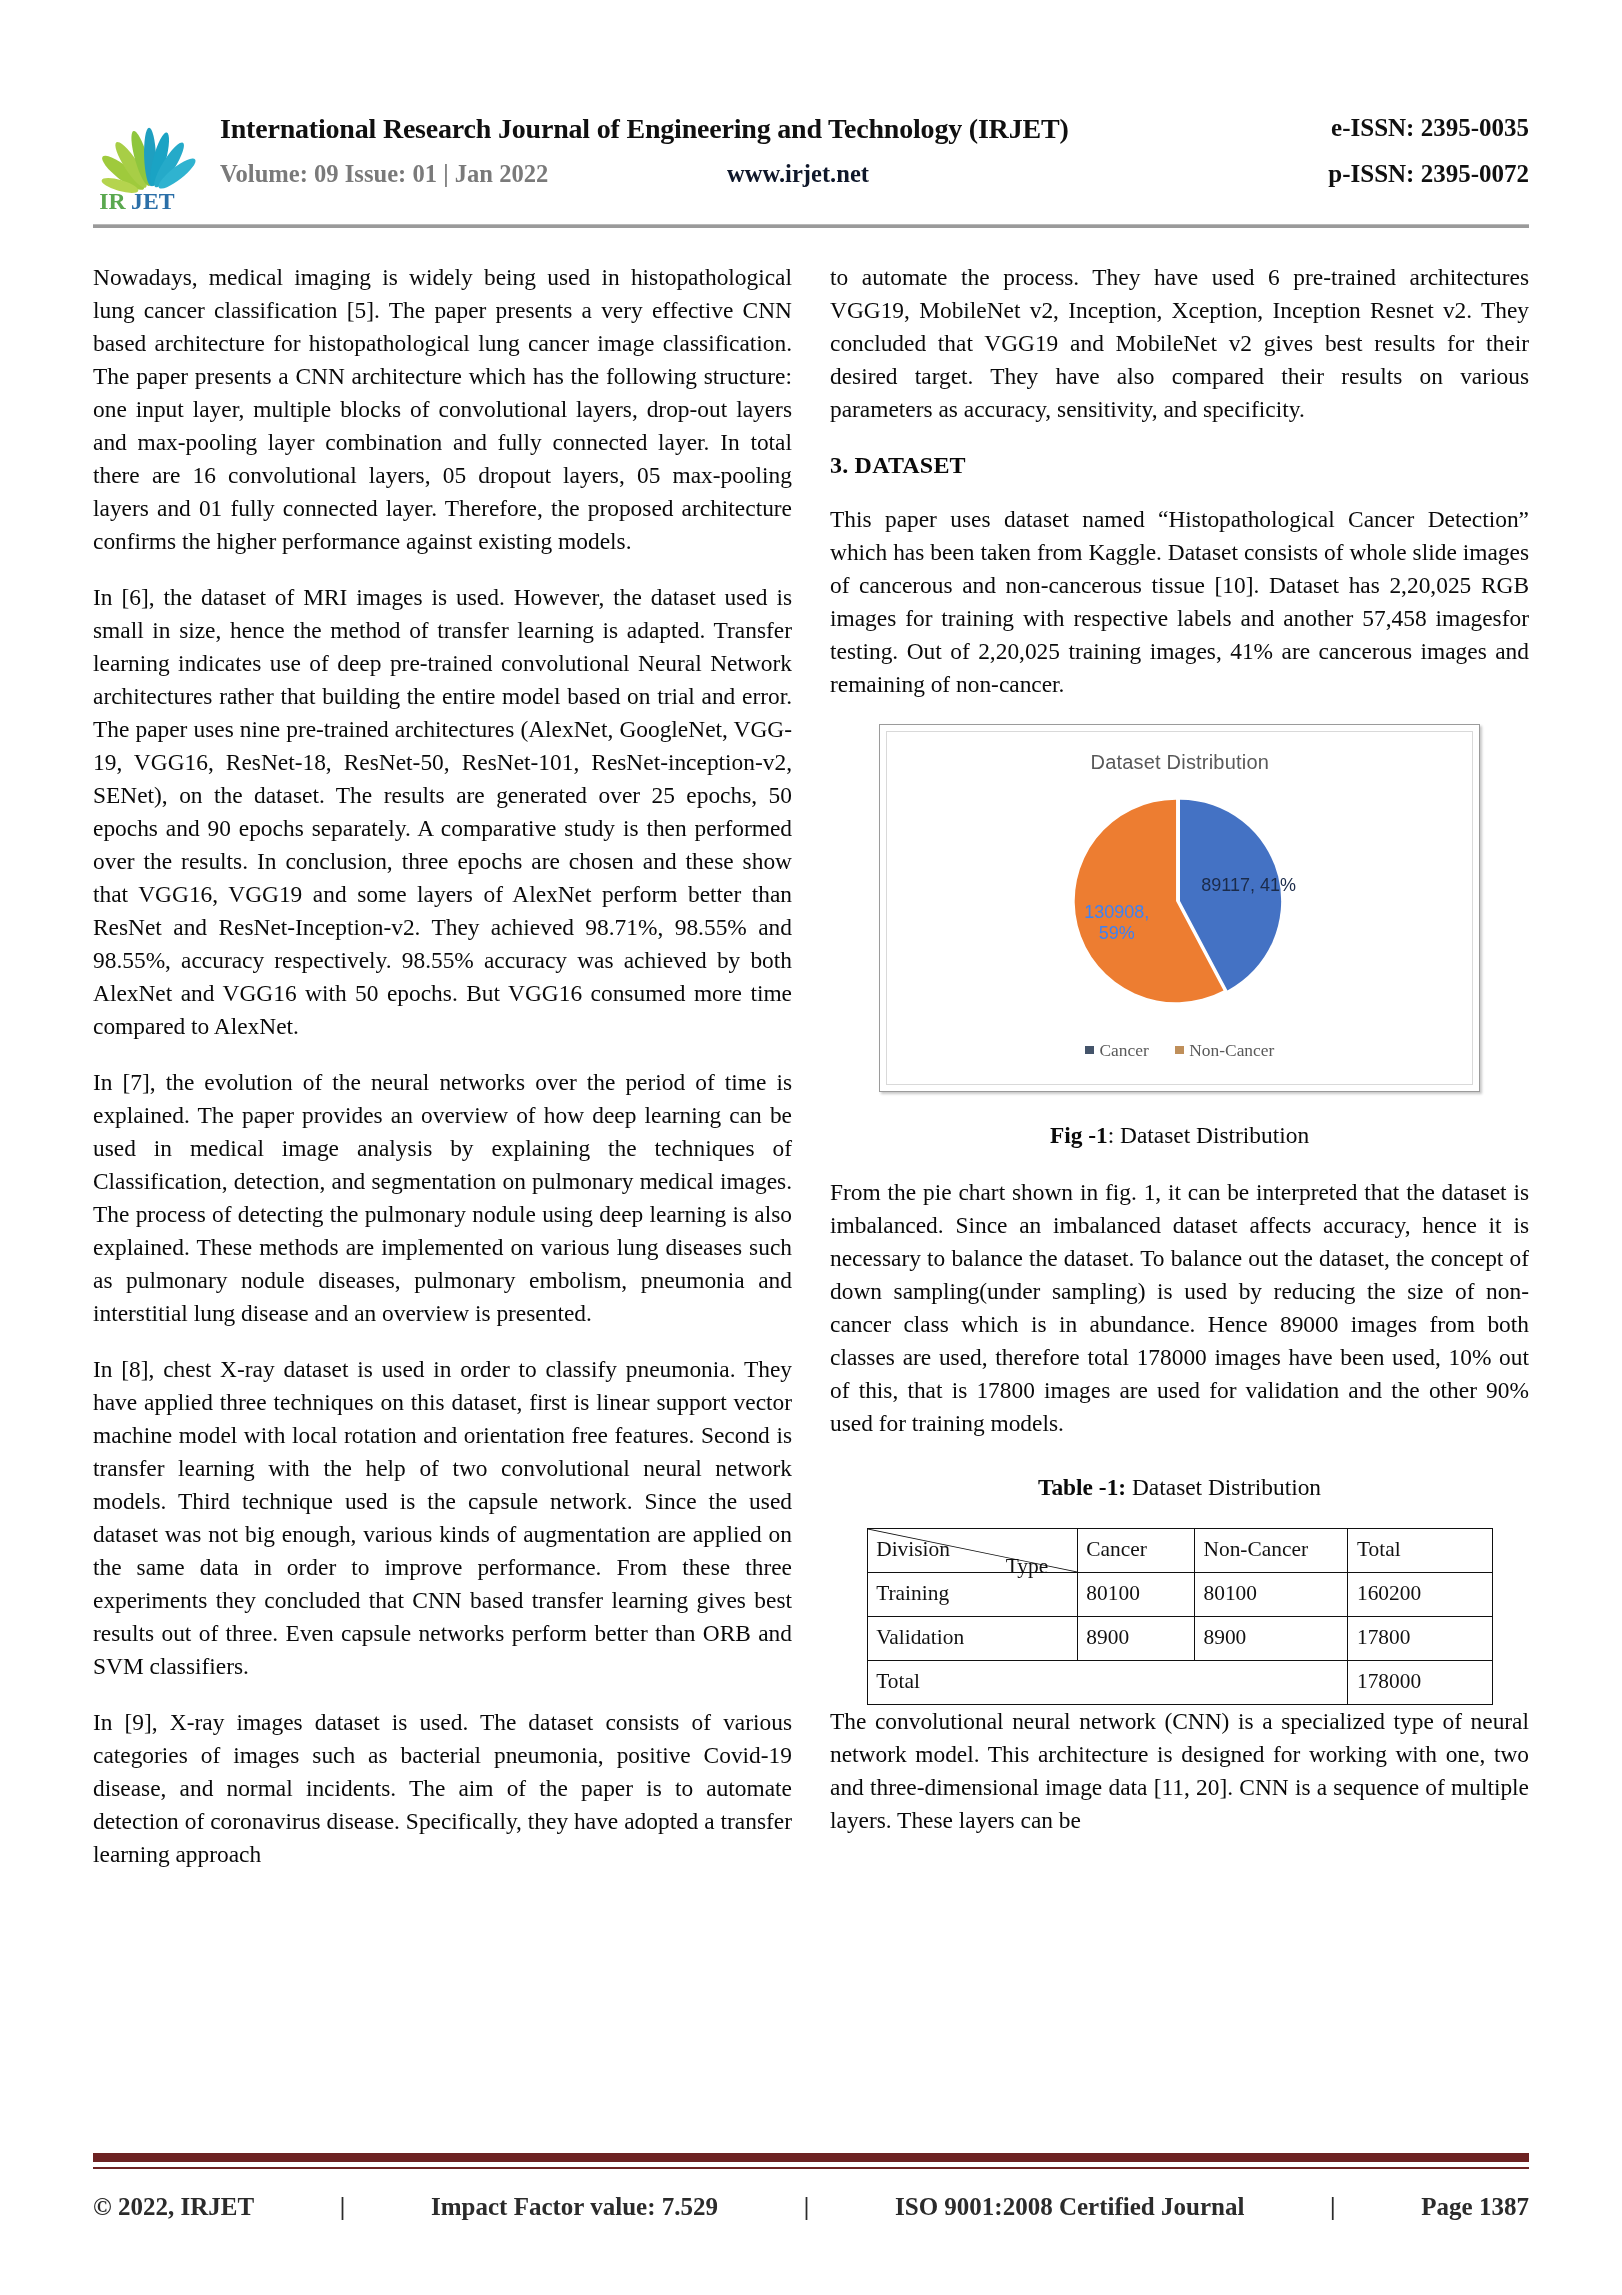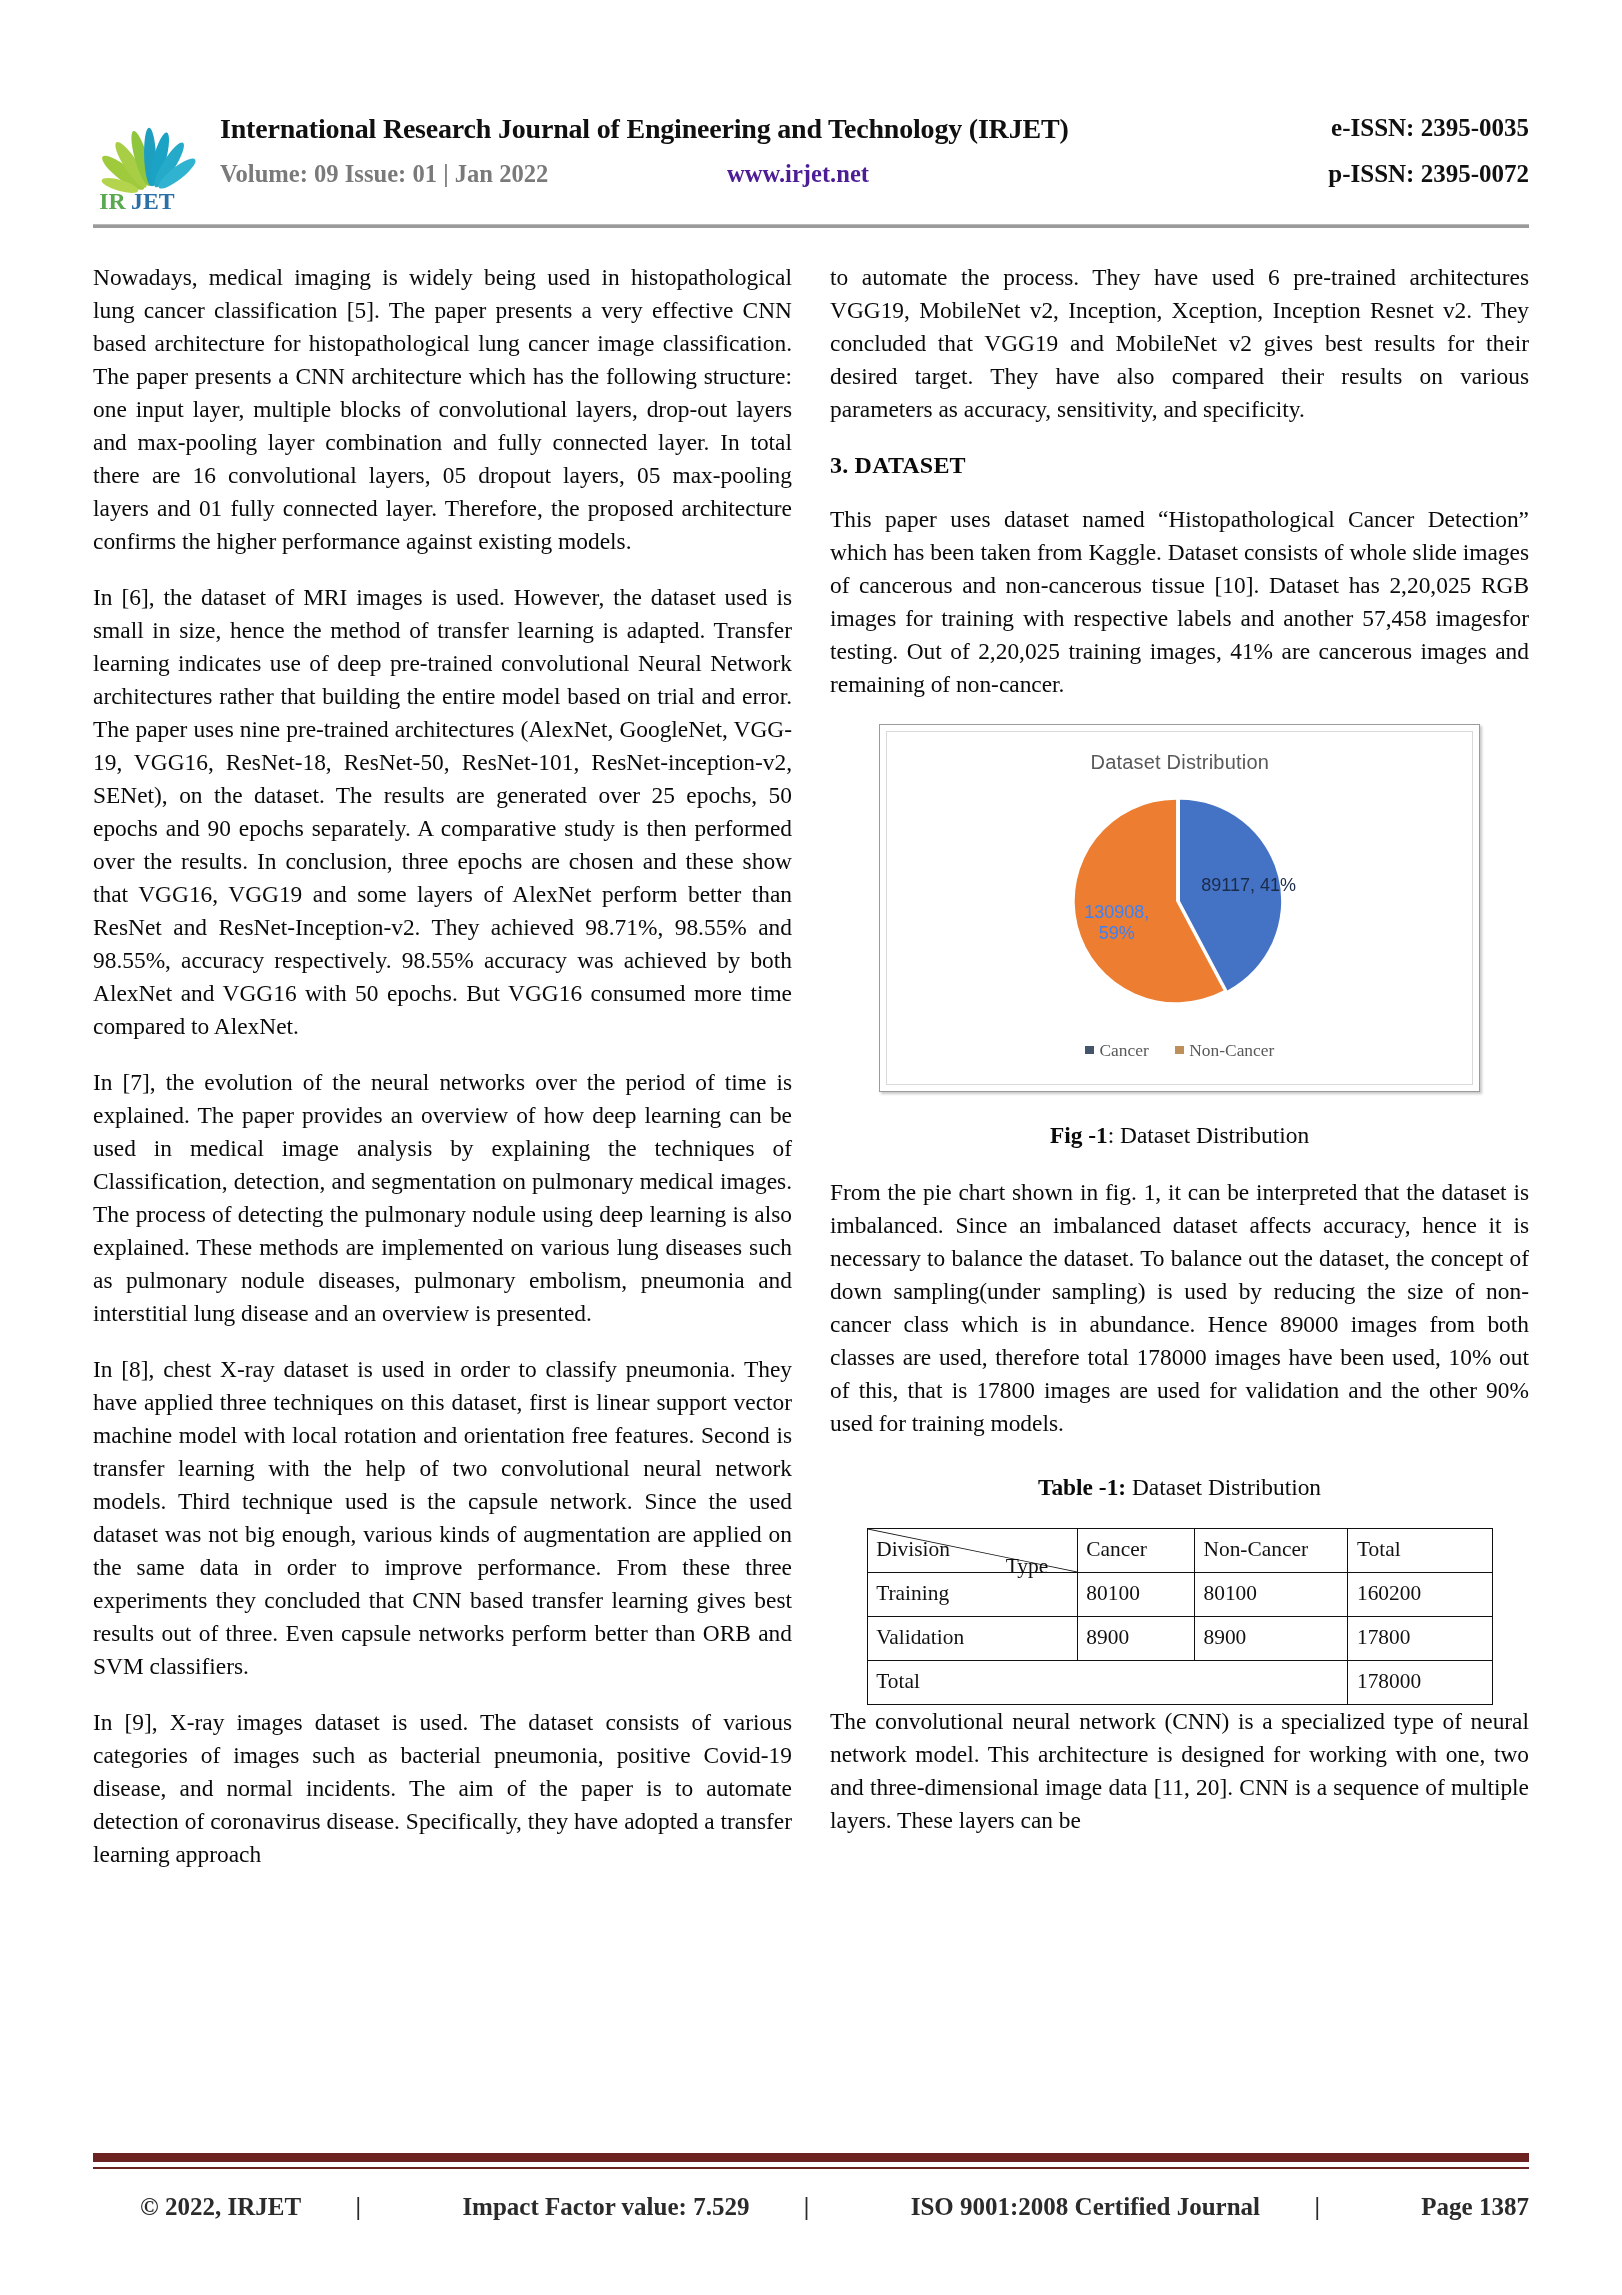--- a/index.html
+++ b/index.html
@@ -71,21 +71,21 @@
     color: #7a7a7a;
     white-space: nowrap;
   }
   .site-url {
     position: absolute;
     left: 634px;
     top: 49px;
     font-family: "Liberation Serif", "DejaVu Serif", serif;
     font-weight: bold;
     font-size: 24.6px;
-    color: #4c1d95;
+    color: #0f172a;
     white-space: nowrap;
   }
   .pissn {
     position: absolute;
     right: 0px;
     top: 49px;
     font-family: "Liberation Serif", "DejaVu Serif", serif;
     font-weight: bold;
     font-size: 25px;
     white-space: nowrap;
@@ -282,21 +282,21 @@
     height: 44px;
     display: flex;
     align-items: center;
     justify-content: space-between;
     font-family: "Liberation Serif", "DejaVu Serif", serif;
     font-weight: bold;
     font-size: 25px;
     color: #2b2b2b;
   }
   .footer-sep { color: #2b2b2b; font-weight: bold; }
-  .footer-cell { white-space: nowrap; margin-left: 47px; }
+  .footer-cell { white-space: nowrap; }
 </style>
 </head>
 <body>
 
 <div class="page">
 
   <div class="header">
 
     <div class="logo-wrap">
       <svg class="logo-svg" width="111" height="103" viewBox="0 0 140 130">

